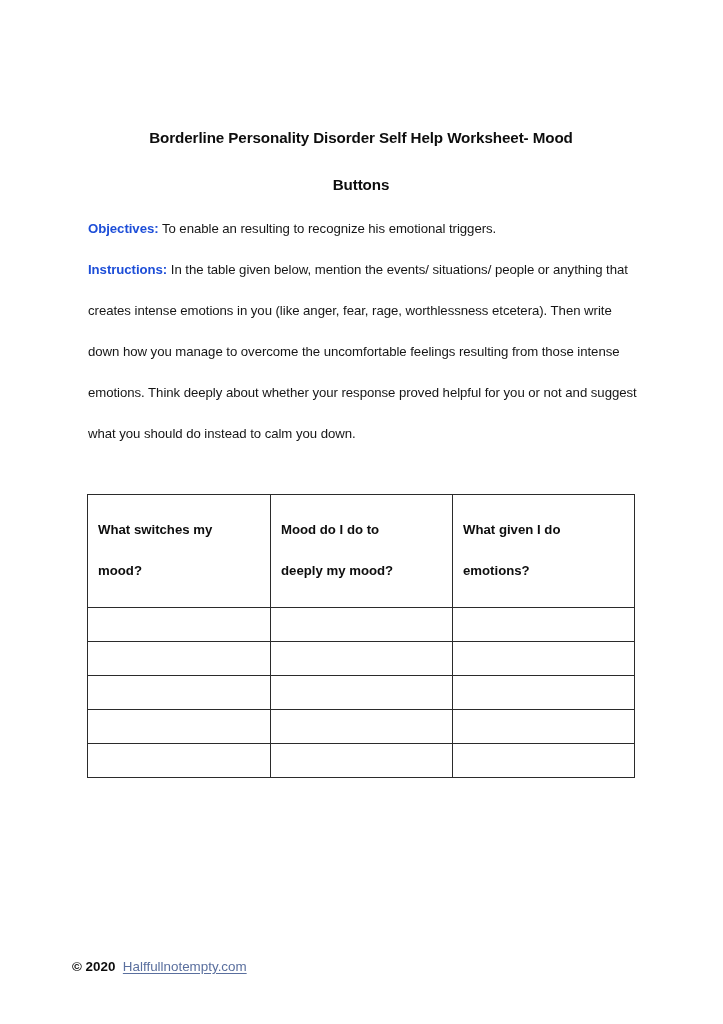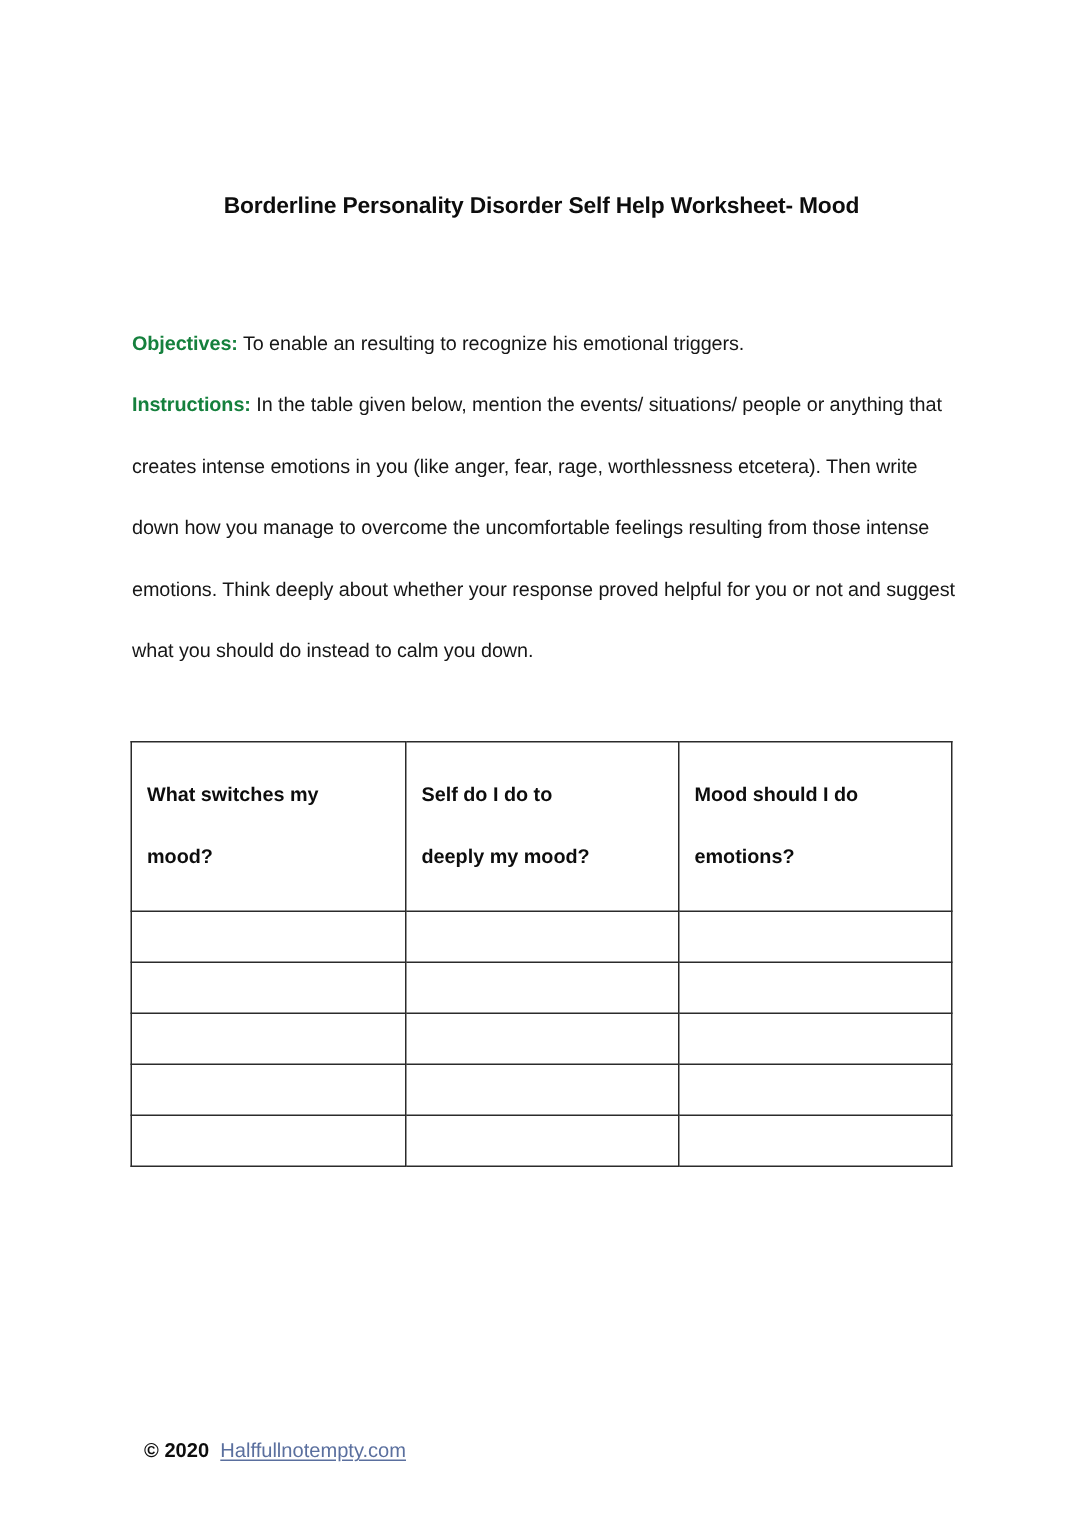--- a/index.html
+++ b/index.html
@@ -53,21 +53,21 @@
   }
   .para {
     font-size: 13.2px;
     line-height: 41px;
     color: #161616;
     margin: 0;
     letter-spacing: -0.05px;
   }
   .para .lead {
     font-weight: bold;
-    color: #15803d;
+    color: #1d4ed8;
   }
 
   
   .mood-table {
     position: absolute;
     left: 87px;
     top: 494px;
     width: 547px;
     border-collapse: collapse;
     table-layout: fixed;
@@ -96,21 +96,21 @@
     display: block;
     white-space: nowrap;
   }
   .mood-table td.blank-cell {
     height: 33px;
   }
 
   
   .footer {
     position: absolute;
-    left: 96px;
+    left: 72px;
     top: 956px;
     font-size: 13.4px;
     line-height: 22px;
     white-space: nowrap;
   }
   .footer .copy-mark {
     font-weight: bold;
     color: #0d0d0d;
   }
   .footer .site-link {
@@ -119,20 +119,21 @@
     text-underline-offset: 2px;
   }
 </style>
 </head>
 <body>
 
 <div class="page">
 
   <h1 class="doc-title">
     <span class="title-line">Borderline Personality Disorder Self Help Worksheet- Mood</span>
+    <span class="title-line">Buttons</span>
   </h1>
 
   <div class="body-block">
     <p class="para">
       <span class="lead">Objectives:</span><span> To enable an resulting to recognize his emotional triggers.</span>
     </p>
     <p class="para">
       <span class="lead">Instructions:</span><span> In the table given below, mention the events/ situations/ people or anything that creates intense emotions in you (like anger, fear, rage, worthlessness etcetera). Then write down how you manage to overcome the uncomfortable feelings resulting from those intense emotions. Think deeply about whether your response proved helpful for you or not and suggest what you should do instead to calm you down.</span>
     </p>
   </div>
@@ -143,25 +144,25 @@
         <col class="c2">
         <col class="c3">
     </colgroup>
     <thead>
       <tr>
         <th>
           <span class="hdr-line">What switches my</span>
           <span class="hdr-line">mood?</span>
         </th>
         <th>
-          <span class="hdr-line">Self do I do to</span>
+          <span class="hdr-line">Mood do I do to</span>
           <span class="hdr-line">deeply my mood?</span>
         </th>
         <th>
-          <span class="hdr-line">Mood should I do</span>
+          <span class="hdr-line">What given I do</span>
           <span class="hdr-line">emotions?</span>
         </th>
       </tr>
     </thead>
     <tbody id="blank-rows">
         <tr>
           <td class="blank-cell"></td>
           <td class="blank-cell"></td>
           <td class="blank-cell"></td>
         </tr>

